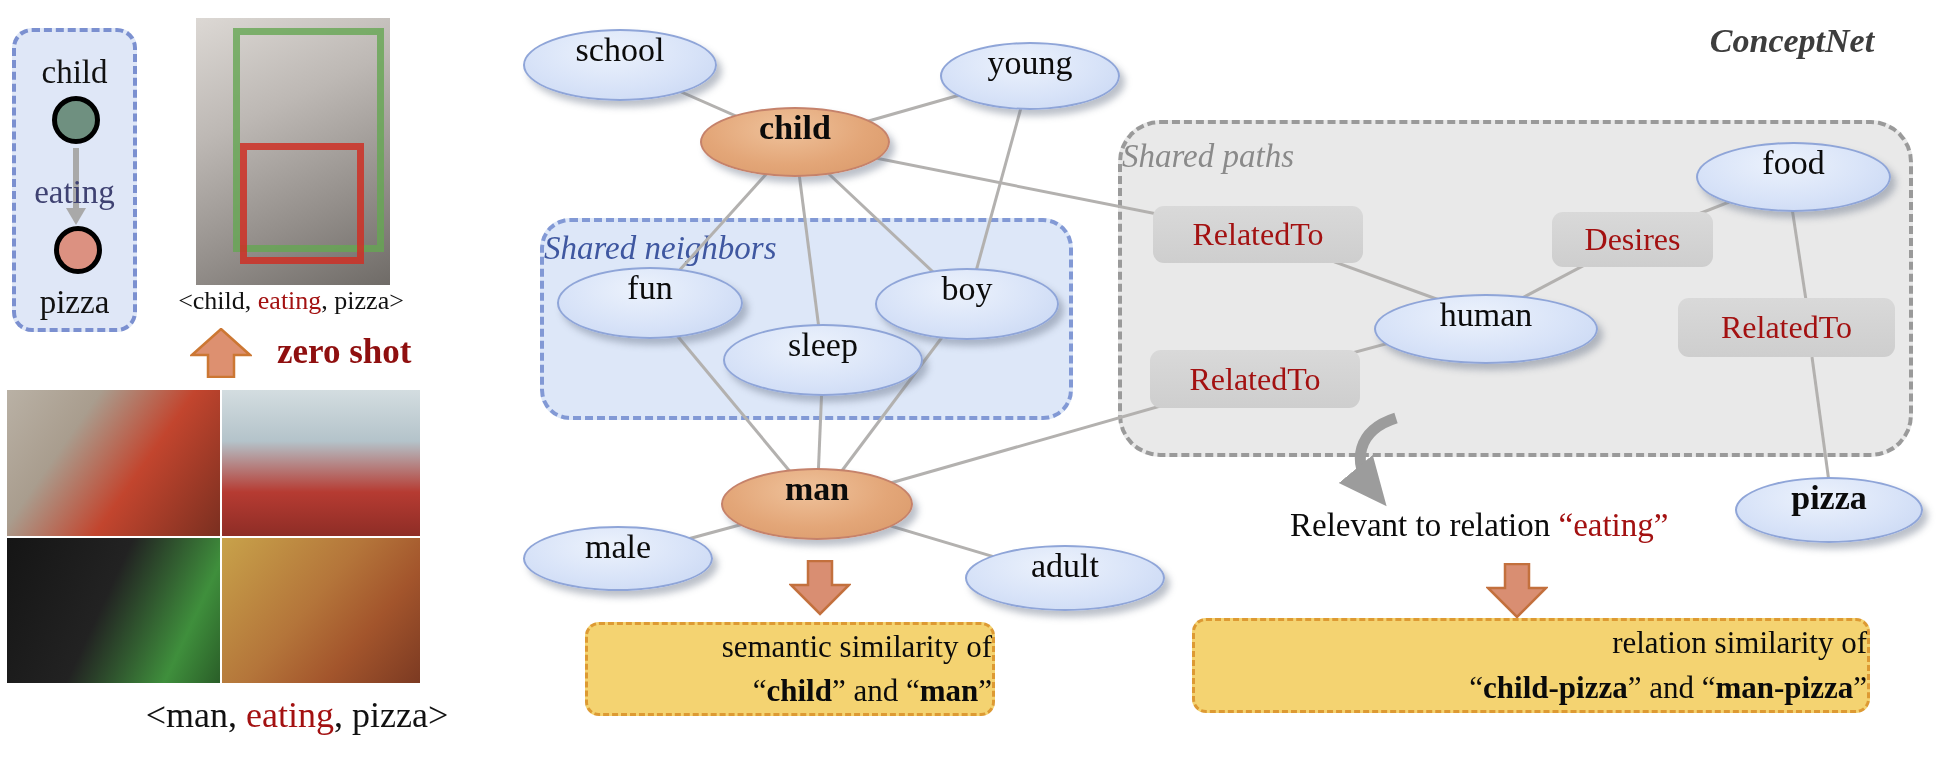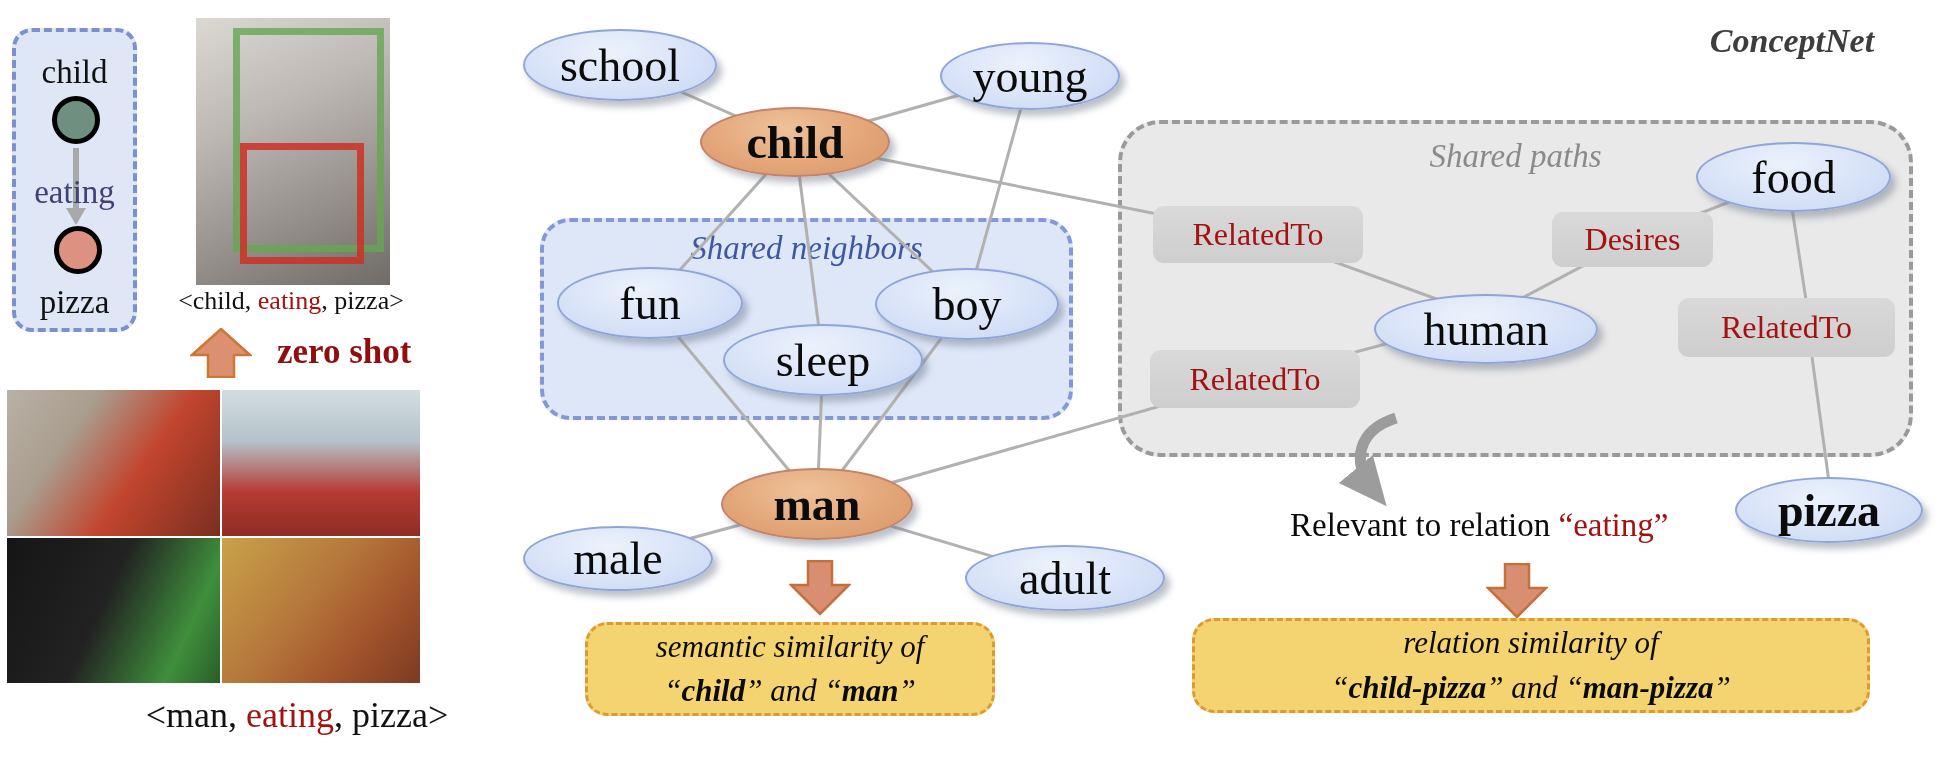--- a/index.html
+++ b/index.html
@@ -4,26 +4,26 @@
 <style>
   html,body{margin:0;padding:0;background:#fff;}
   #canvas{position:relative;width:1940px;height:764px;background:#ffffff;overflow:hidden;
           font-family:"Liberation Serif","DejaVu Serif",serif;}
   
   .panel{position:absolute;box-sizing:border-box;}
   #panel-neighbors{left:540px;top:218px;width:533px;height:202px;background:#dde7f8;
     border:4px dashed #8299d5;border-radius:30px;}
   #panel-paths{left:1118px;top:120px;width:795px;height:337px;background:#e9e9e9;
     border:4px dashed #9a9a9a;border-radius:42px;}
-  .panel-label{position:absolute;left:0;right:0;text-align:center;font-style:italic;font-size:33px;}
+  .panel-label{position:absolute;left:0;right:0;font-style:italic;font-size:33px;}
   #panel-neighbors .panel-label{top:8px;color:#3f57a0;}
   #panel-paths .panel-label{top:14px;color:#8a8a8a;}
   
-  .node{position:absolute;border-radius:50%;display:flex;align-items:center;justify-content:center;
-    font-size:46px;color:#0b0b0b;box-sizing:border-box;
+  .node{position:absolute;border-radius:50%;display:flex;justify-content:center;
+    font-size:34px;color:#0b0b0b;box-sizing:border-box;
     background:radial-gradient(ellipse at 45% 30%,#ecf2fc 0%,#d8e3f8 55%,#c6d5f2 100%);
     border:2px solid #8fa5d8;box-shadow:5px 6px 7px rgba(105,115,135,.45);}
   .node.orange{background:radial-gradient(ellipse at 45% 30%,#efc29b 0%,#e3a678 55%,#d89768 100%);
     border:2px solid #c5826b;}
   .node.bold{font-weight:bold;}
   .rel-box{position:absolute;border-radius:11px;display:flex;align-items:center;justify-content:center;
     background:linear-gradient(#d9d9d9,#cecece);color:#a31111;font-size:32px;box-sizing:border-box;}
   
   #triple-box{position:absolute;left:12px;top:28px;width:125px;height:304px;background:#dfe7f7;
     border:4px dashed #7b90d0;border-radius:20px;box-sizing:border-box;}
@@ -47,23 +47,23 @@
   .photo{width:100%;height:100%;}
   #photo-1{background:linear-gradient(125deg,#b9b1a5 0%,#a99d8e 30%,#c2452e 60%,#7a2f20 100%);}
   #photo-2{background:linear-gradient(180deg,#d3dde0 0%,#b4c3ca 35%,#b63b32 70%,#8e2d26 100%);}
   #photo-3{background:linear-gradient(115deg,#151515 0%,#222 45%,#3f8f3c 80%,#2a5e28 100%);}
   #photo-4{background:linear-gradient(130deg,#c8a24a 0%,#b4753a 45%,#a3552c 70%,#7c3a22 100%);}
   
   #conceptnet-title{position:absolute;left:1672px;top:22px;width:240px;font-size:34px;font-weight:bold;
     font-style:italic;color:#3d3d3d;text-align:center;}
   #relevant-note{position:absolute;left:1290px;top:507px;font-size:33px;color:#0b0b0b;white-space:nowrap;}
   #relevant-note .cap-red{color:#a31111;}
-  .ybox{position:absolute;background:#f4d371;border:3px dashed #dd9a33;border-radius:22px;
-    box-sizing:border-box;display:flex;flex-direction:column;align-items:center;justify-content:center;
-    font-size:31px;color:#0b0b0b;line-height:1.42;text-align:center;font-style:italic;}
+  .ybox{position:absolute;background:#f4d371;border:3px dashed #dd9a33;border-radius:14px;
+    box-sizing:border-box;display:flex;flex-direction:column;align-items:flex-end;justify-content:center;
+    font-size:31px;color:#0b0b0b;line-height:1.42;text-align:center;}
   #ybox-left{left:585px;top:622px;width:410px;height:94px;}
   #ybox-right{left:1192px;top:618px;width:678px;height:95px;}
   .ybold{font-weight:bold;}
   .overlay-svg{position:absolute;left:0;top:0;pointer-events:none;}
   .shape-svg{position:absolute;}
 </style>
 </head>
 <body>
 
 <div id="canvas">

